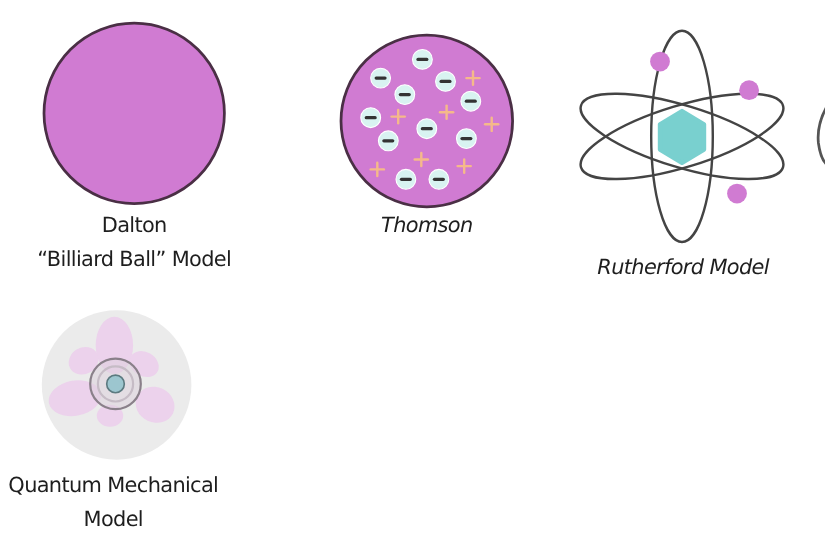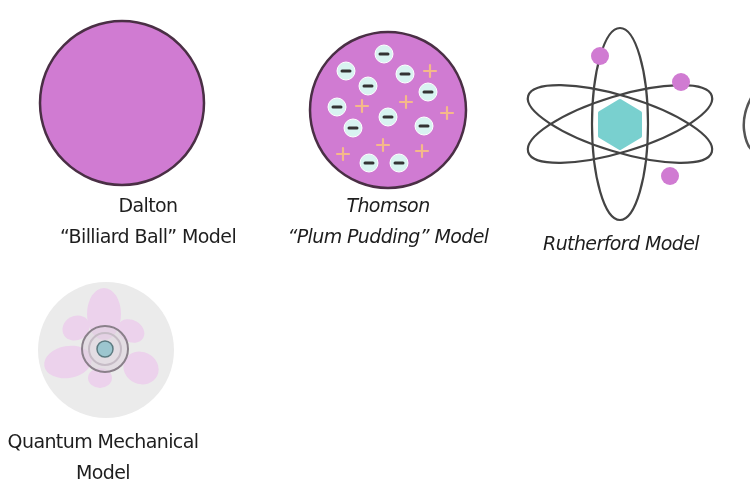--- a/index.html
+++ b/index.html
@@ -17,21 +17,21 @@
       letter-spacing: -0.6px; white-space: nowrap;
     }
   </style>
 </head>
 <body>
 
 <div class="model">
   <svg width="750" height="500" style="left:0;top:0">
     <circle cx="122" cy="103" r="82" fill="#d07bd2" stroke="#4a2f45" stroke-width="2.5"></circle>
   </svg>
-  <div class="caption" style="left:0;top:190px;width:244px;padding-left:26px;">
+  <div class="caption" style="left:0;top:190px;width:244px;">
     <div>Dalton</div>
     <div>“Billiard Ball” Model</div>
   </div>
 </div>
 
 <div class="model">
   <svg width="750" height="500" style="left:0;top:0">
     <circle cx="388" cy="110" r="78" fill="#d07bd2" stroke="#4a2f45" stroke-width="2.5"></circle>
     <g fill="#d8f3f1" stroke="#ffffff" stroke-width="1">
       <circle cx="384" cy="54" r="9"></circle>
@@ -71,21 +71,20 @@
       <line x1="377" y1="145" x2="389" y2="145"></line>
         <line x1="383" y1="139" x2="383" y2="151"></line>
       <line x1="337" y1="154" x2="349" y2="154"></line>
         <line x1="343" y1="148" x2="343" y2="160"></line>
       <line x1="416" y1="151" x2="428" y2="151"></line>
         <line x1="422" y1="145" x2="422" y2="157"></line>
     </g>
   </svg>
   <div class="caption" style="left:268px;top:190px;width:240px;font-style:italic;">
     <div>Thomson</div>
-    <div>“Plum Pudding” Model</div>
   </div>
 </div>
 
 <div class="model">
   <svg width="750" height="500" style="left:0;top:0">
     <g fill="none" stroke="#444444" stroke-width="2.2">
       <ellipse cx="620" cy="124" rx="28" ry="96"></ellipse>
       <ellipse cx="620" cy="124" rx="96" ry="28" transform="rotate(-17 620 124)"></ellipse>
       <ellipse cx="620" cy="124" rx="96" ry="28" transform="rotate(17 620 124)"></ellipse>
     </g>

